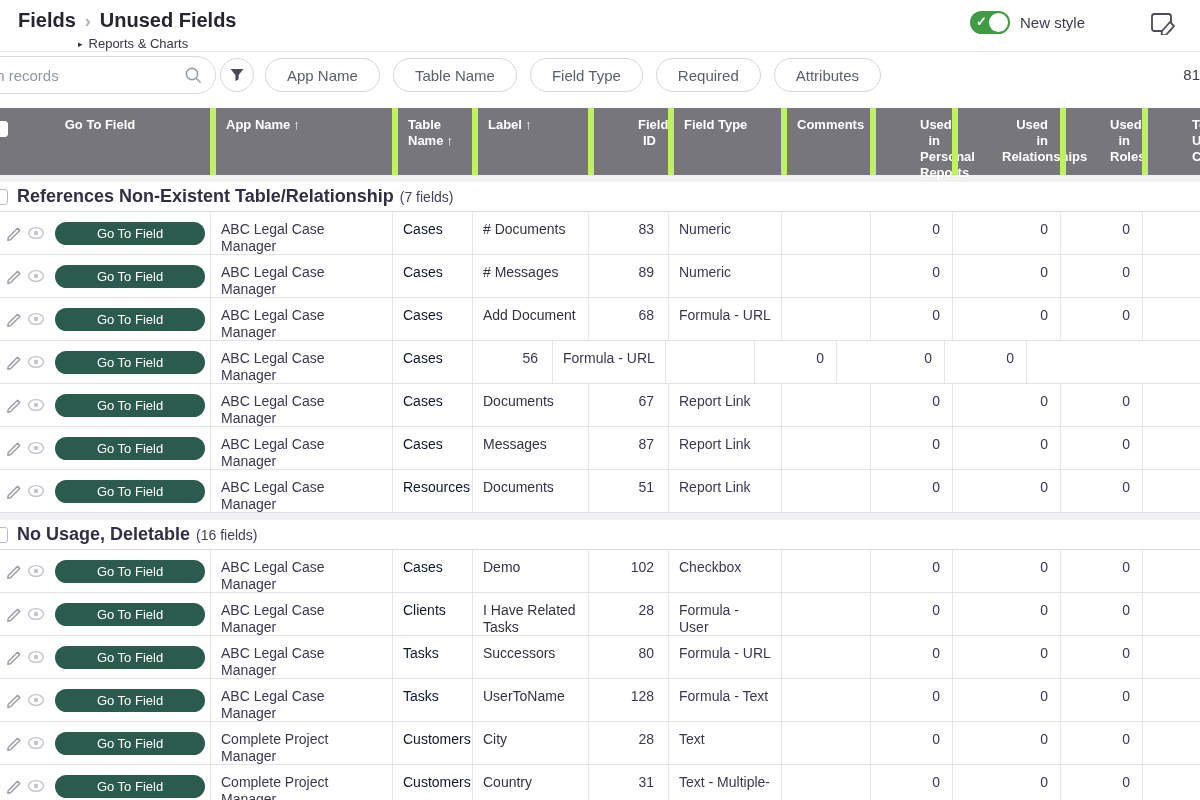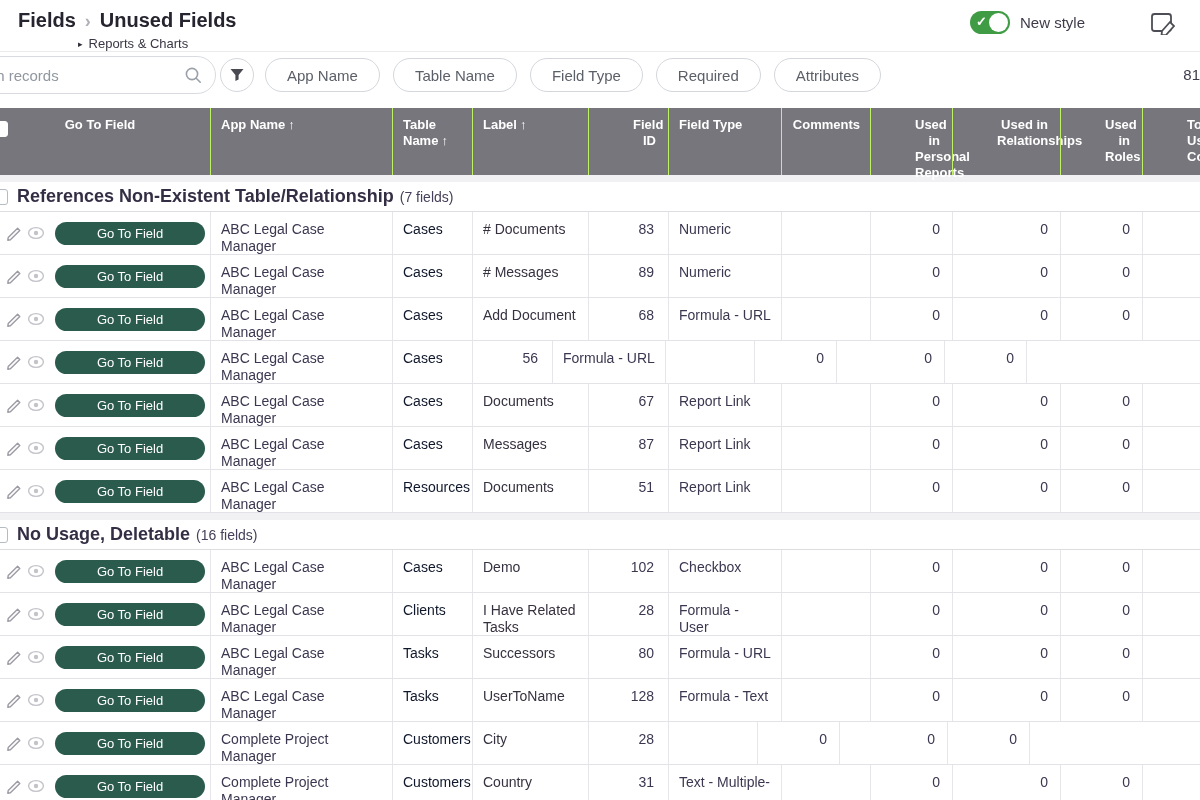--- a/index.html
+++ b/index.html
@@ -53,21 +53,21 @@
   .c5 { width: 80px; }
   .c6 { width: 113px; }
   .c7 { width: 89px; text-align: right; }
   .c8 { width: 82px; }
   .c9 { width: 108px; }
   .c10 { width: 82px; }
   .c11 { width: 82px; }
 
   .ghead { display: flex; background: #77767c; height: 67px; color: #fff; }
   .ghead .cell { padding: 9px 10px; font-size: 13px; font-weight: 700; line-height: 16px; cursor: pointer; }
-  .ghead .cell + .cell { border-left: 1px solid #bef264; }
+  .ghead .cell + .cell { border-left: 6px solid #bef264; }
   .ghead .num { text-align: right; padding-right: 12px; padding-left: 44px; }
   .ghead .c1 { padding: 0; }
   .ghead .goto-head { position: absolute; left: 0; top: 9px; width: 100%; text-align: center; }
   .checkbox { width: 16px; height: 16px; background: #fff; border: 1.5px solid #b6bac2; border-radius: 3px; cursor: pointer; }
   .ghead .checkbox { position: absolute; left: 2px; top: 13px; border-color: #fff; }
   .sort-arrow { font-weight: 400; margin-left: 3px; }
 
   .group-gap { height: 7px; background: #f1f0f3; }
   .group-row { display: flex; align-items: center; height: 30px; background: #fff; border-bottom: 1px solid #dddde1; position: relative; }
   .group-row .checkbox { position: absolute; left: 2px; top: 7px; }
@@ -484,20 +484,21 @@
           <ellipse cx="9" cy="7" rx="7.4" ry="5.4" fill="none" stroke="#c3c3ca" stroke-width="1.4"></ellipse>
           <circle cx="9" cy="7" r="2.2" fill="#c3c3ca"></circle>
         </svg>
       </span>
       <button class="goto-btn">Go To Field</button>
     </div>
     <div class="cell c2">Complete Project Manager</div>
     <div class="cell c3"><span class="table-link">Customers</span></div>
     <div class="cell c4 cell-label">City</div>
     <div class="cell c5 num">28</div>
+    <div class="cell c6">Text</div>
     <div class="cell c7"></div>
     <div class="cell c8 num">0</div>
     <div class="cell c9 num">0</div>
     <div class="cell c10 num">0</div>
     <div class="cell c11 num"></div>
   </div>
 
   <div class="grow">
     <div class="cell c1">
       <span class="row-icon icon-pencil">

